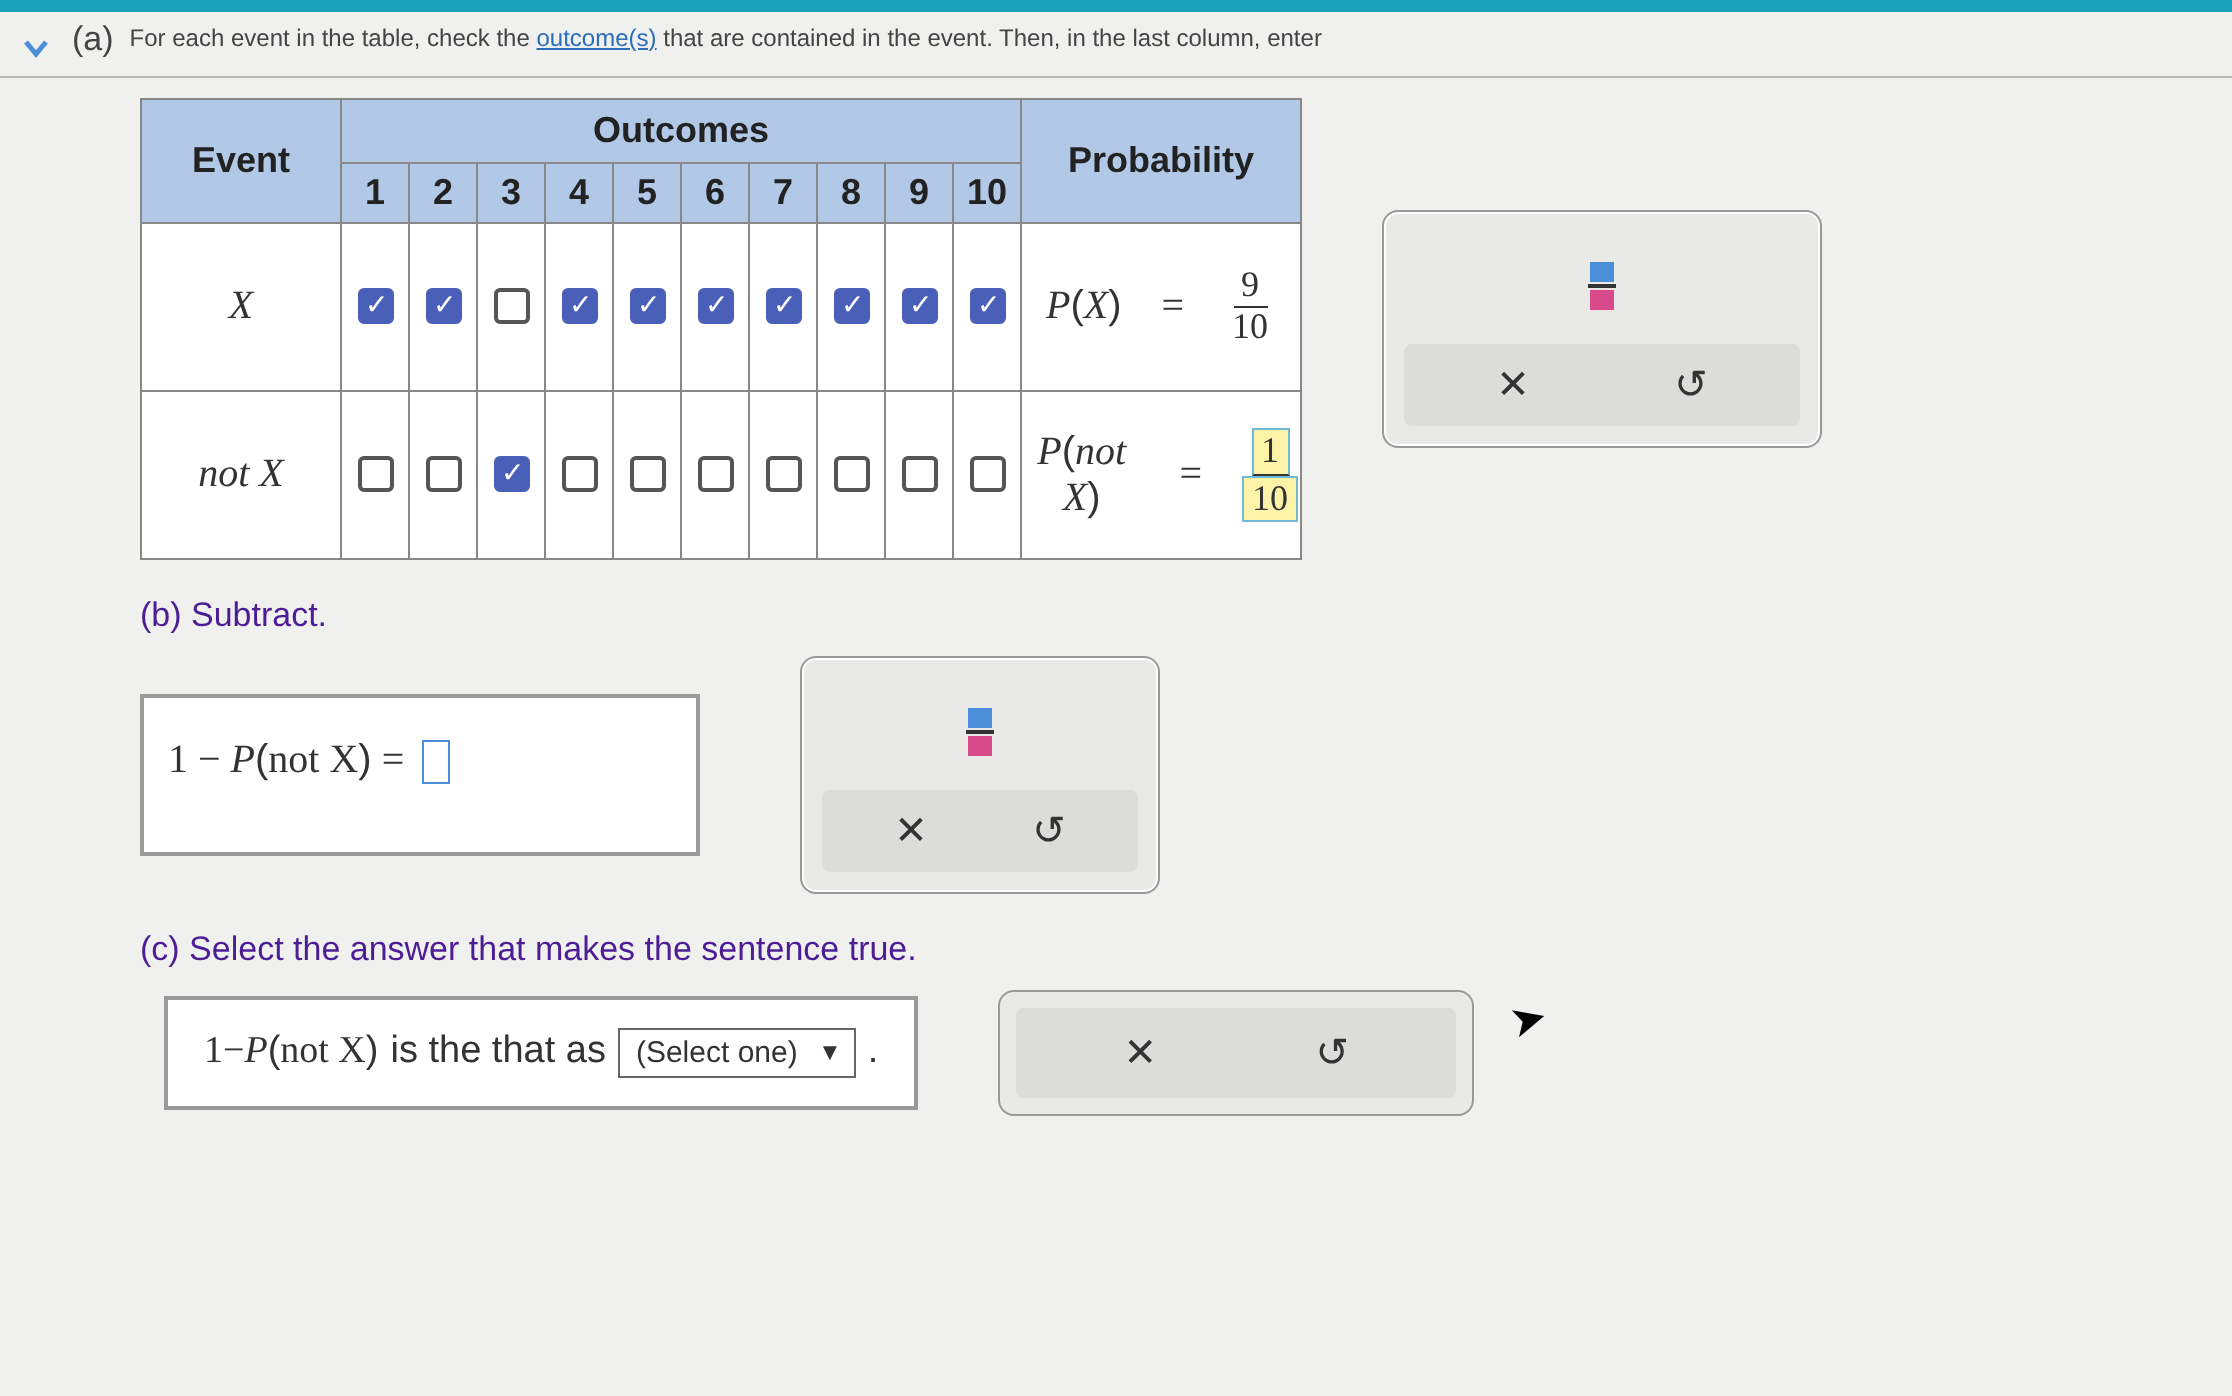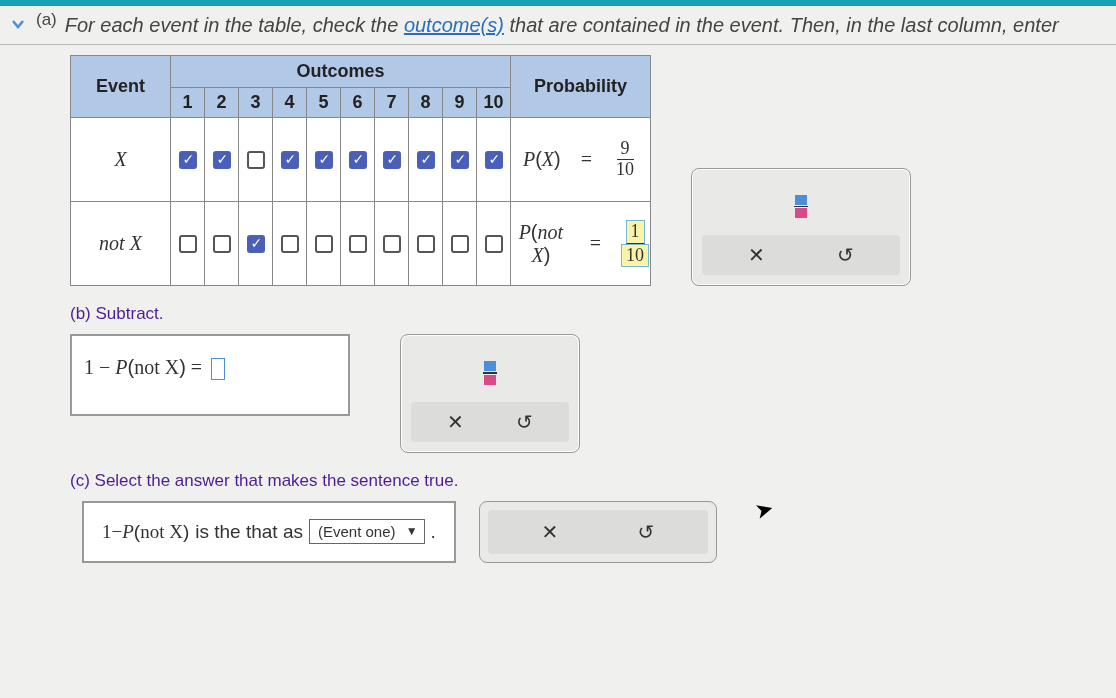--- a/index.html
+++ b/index.html
@@ -32,34 +32,33 @@
     margin-top: 4px;
     display: inline-flex;
     align-items: center;
     justify-content: center;
   }
   .part-label {
     margin-right: 8px;
     font-size: 17px;
   }
   .instruction {
-    font-size: 20px;
+    font-size: 12px;
     line-height: 1.5;
-    font-style: italic;
   }
   .underline-link {
     color: #2a6ebb;
     text-decoration: underline;
   }
   .content {
     padding: 10px 70px 10px 70px;
   }
   .row-a {
     display: flex;
-    align-items: flex-end;
+    align-items: center;
     gap: 40px;
   }
 
   
   table.outcomes {
     border-collapse: collapse;
     background: #fff;
   }
   table.outcomes th, table.outcomes td {
     border: 1.5px solid #888;
@@ -214,29 +213,30 @@
   .input-box {
     display: inline-block;
     width: 14px;
     height: 22px;
     border: 1.5px solid #4a8fd8;
     vertical-align: middle;
     margin-left: 4px;
   }
   .row-b {
     display: flex;
-    align-items: flex-start;
+    align-items: center;
     gap: 50px;
     margin-top: 8px;
   }
 
   
   .row-c {
     display: flex;
-    gap: 23px;
+    align-items: center;
+    gap: 40px;
     margin-top: 8px;
     padding-left: 12px;
   }
   .sentence-box {
     border: 2px solid #999;
     background: #fff;
     padding: 14px 18px;
     font-family: 'Times New Roman', serif;
     font-size: 19px;
     display: flex;
@@ -413,21 +413,21 @@
     </div>
   </div>
 
   <div class="sub-label">(c)  Select the answer that makes the sentence true.</div>
   <div class="row-c">
     <div class="sentence-box">
       <span>
         <span>1−</span><i>P</i><span class="normal">(</span><span>not X</span><span class="normal">)</span>
       </span>
       <span class="normal"> is the that as </span>
-      <span class="dropdown">(Event one)</span>
+      <span class="dropdown">(Select one)</span>
       <span class="normal">.</span>
     </div>
     <div class="toolbox-c">
       <div class="toolbox-c-inner">
         <span class="tool-btn">✕</span>
         <span class="tool-btn">↺</span>
       </div>
     </div>
   </div>
 

